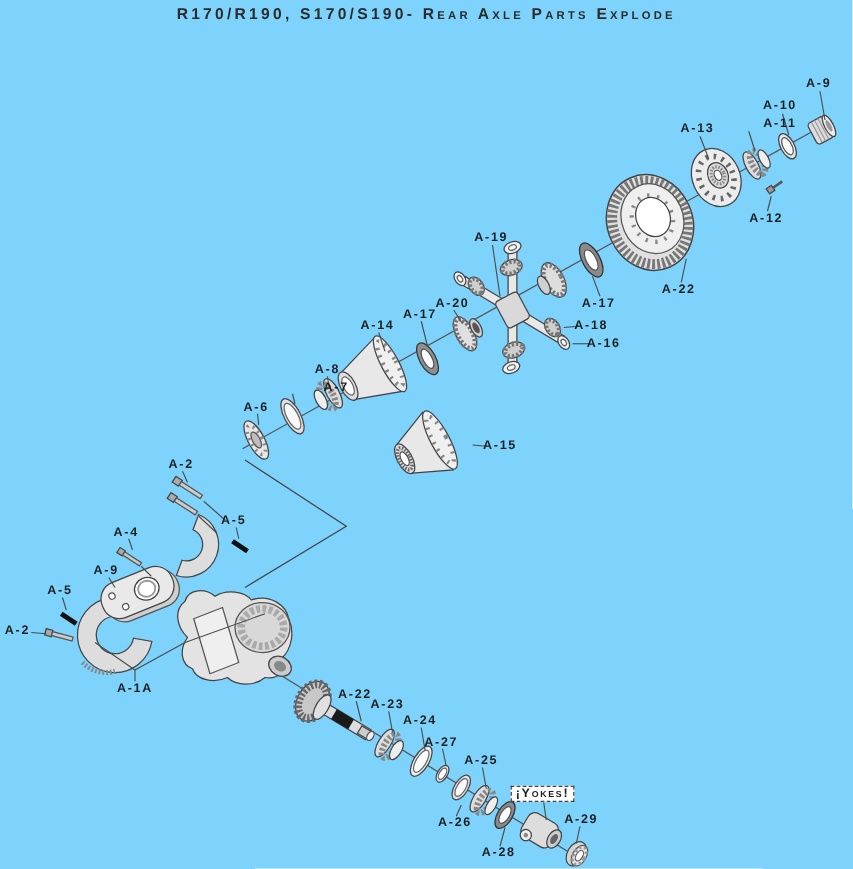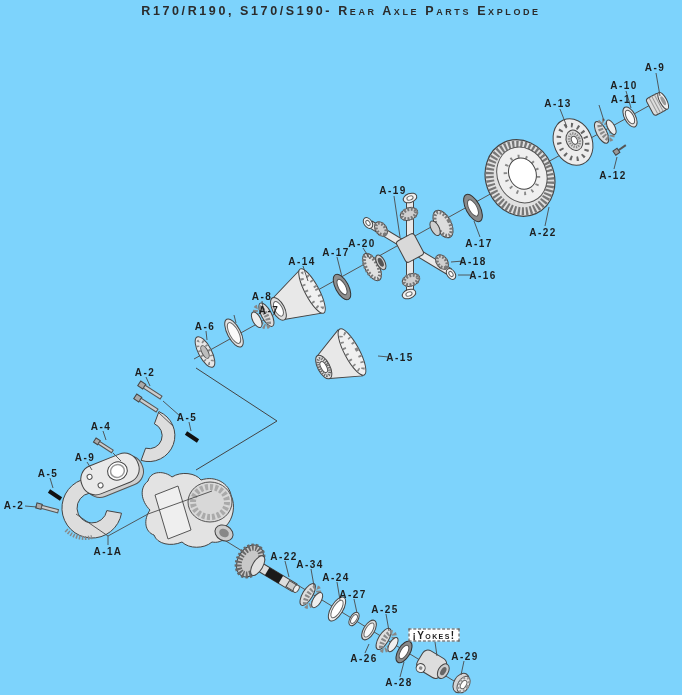--- a/index.html
+++ b/index.html
@@ -338,21 +338,21 @@
       <div class="part-label" style="left: 205px; top: 326px;">A-6</div>
       <div class="part-label" style="left: 400px; top: 357px;">A-15</div>
       <div class="part-label" style="left: 145px; top: 372px;">A-2</div>
       <div class="part-label" style="left: 187px; top: 417px;">A-5</div>
       <div class="part-label" style="left: 101px; top: 426px;">A-4</div>
       <div class="part-label" style="left: 85px; top: 457px;">A-9</div>
       <div class="part-label" style="left: 48px; top: 473px;">A-5</div>
       <div class="part-label" style="left: 14px; top: 505px;">A-2</div>
       <div class="part-label" style="left: 108px; top: 551px;">A-1A</div>
       <div class="part-label" style="left: 284px; top: 556px;">A-22</div>
-      <div class="part-label" style="left: 310px; top: 564px;">A-34</div>
+      <div class="part-label" style="left: 310px; top: 564px;">A-23</div>
       <div class="part-label" style="left: 336px; top: 577px;">A-24</div>
       <div class="part-label" style="left: 353px; top: 594px;">A-27</div>
       <div class="part-label" style="left: 385px; top: 609px;">A-25</div>
       <div class="part-label" style="left: 364px; top: 658px;">A-26</div>
       <div class="part-label" style="left: 399px; top: 682px;">A-28</div>
       <div class="part-label boxed" style="left: 434px; top: 635px;">¡Yokes!</div>
       <div class="part-label" style="left: 465px; top: 656px;">A-29</div>
     </div>
 
 </div>

